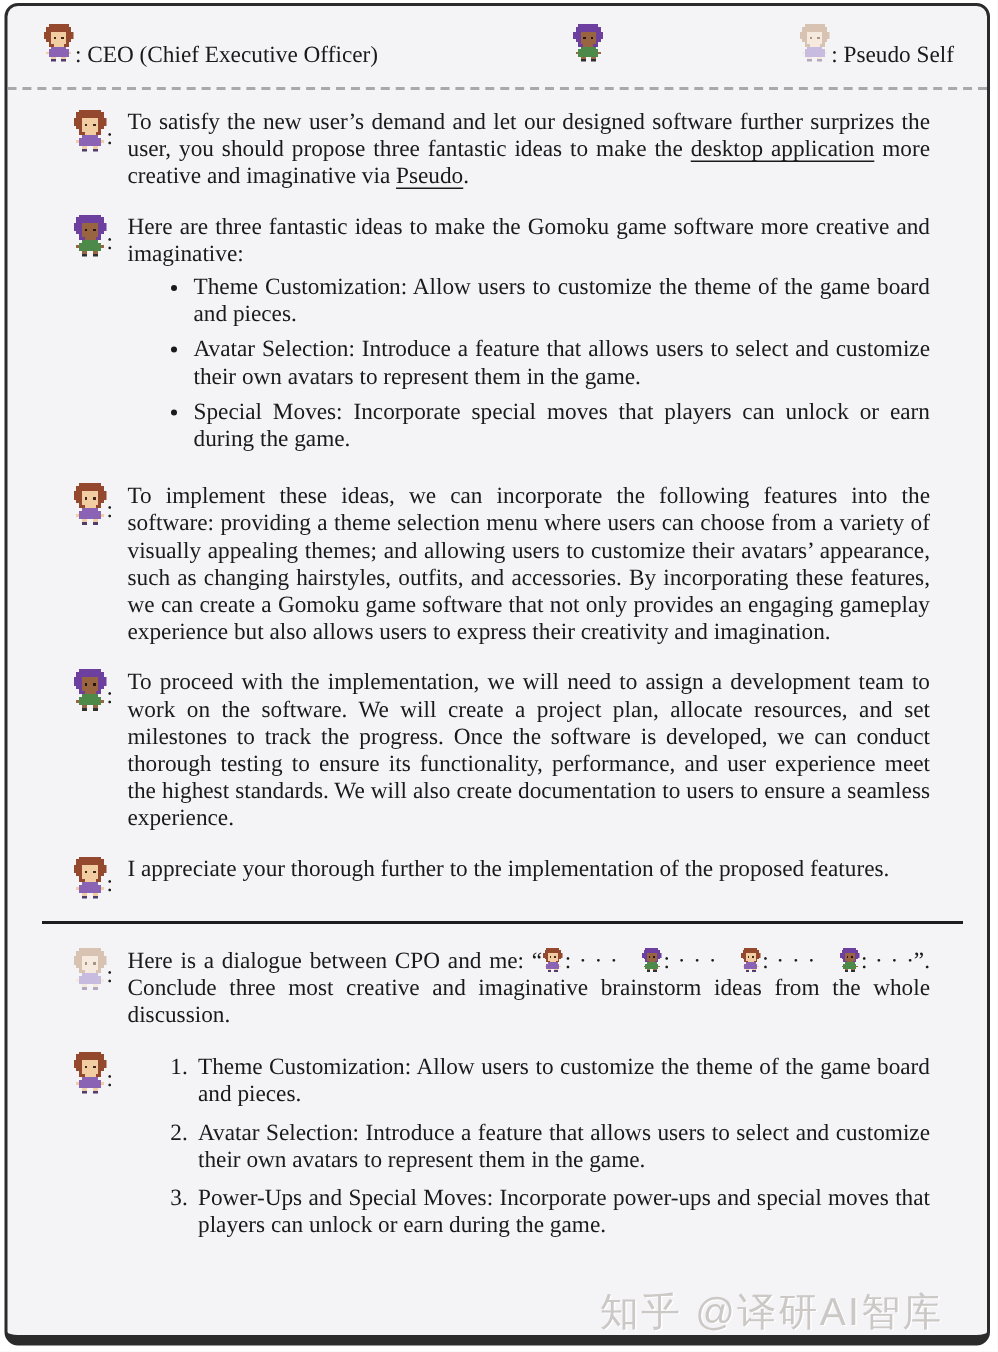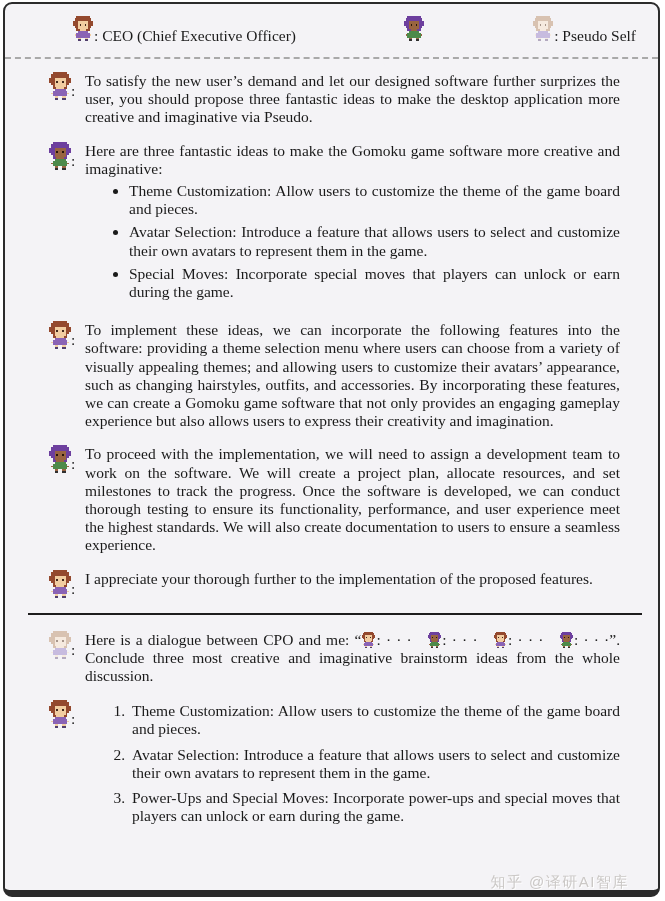--- a/index.html
+++ b/index.html
@@ -12,43 +12,43 @@
     box-sizing:border-box;background:#f4f3f6;
     border:2px solid #2b2b2b;border-bottom-width:7px;border-radius:9px;
     overflow:hidden;
   }
   .header{
     background:#3d3c3e;color:#f5f4f6;font-size:16.5px;line-height:1;
     padding:8px 10px 9px 27px;letter-spacing:.2px;
   }
   .legend{
     display:flex;align-items:center;justify-content:space-between;
-    padding:12px 22px 7px 24px;font-size:15.5px;margin-left:44px;
+    padding:12px 22px 7px 24px;font-size:15.5px;
   }
   .lg-item{display:inline-flex;align-items:flex-end;}
   .lg-item .av{margin-right:1px;}
   .dashed{border-top:2px dashed #a9a9a9;height:0;margin-top:5px;}
   .dialog{padding:13px 38px 0 44px;font-size:15.5px;line-height:18.2px;}
   .turn{display:flex;margin-bottom:15px;}
   .who{flex:0 0 36px;white-space:nowrap;}
   .who svg{vertical-align:top;}
   .who .colon{font-size:15.5px;vertical-align:bottom;}
   .msg{flex:1;min-width:0;}
   .para{text-align:justify;}
-  .ul{text-underline-offset:3px;}
+  .ul{text-decoration:underline;text-underline-offset:3px;}
   .av svg{display:inline-block;}
   .av-inline svg{vertical-align:-3px;margin:0 1px;}
   ul.blist{margin:4px 0 0 0;padding-left:44px;list-style:disc;}
   ul.blist li{margin-bottom:5px;text-align:justify;}
   ol.nlist{margin:2px 0 0 0;padding-left:44px;}
   ol.nlist li{margin-bottom:7px;text-align:justify;padding-left:3px;}
   .hr{border-top:2px solid #1d1d1d;margin:3px -22px 16px -21px;height:0;}
   .watermark{
     position:absolute;right:36px;bottom:9px;
-    font-family:"Liberation Sans",sans-serif;font-size:15px;
+    font-family:"Liberation Sans",sans-serif;font-size:26px;
     color:#cbc8c6;letter-spacing:1.5px;
     text-shadow:1px 1px 0 rgba(255,255,255,.95);
     pointer-events:none;
   }
 </style>
 </head>
 <body>
 
 <div class="panel" style="background: rgb(244, 243, 246); border-color: rgb(43, 43, 43);">
   <div class="legend" id="legend">

